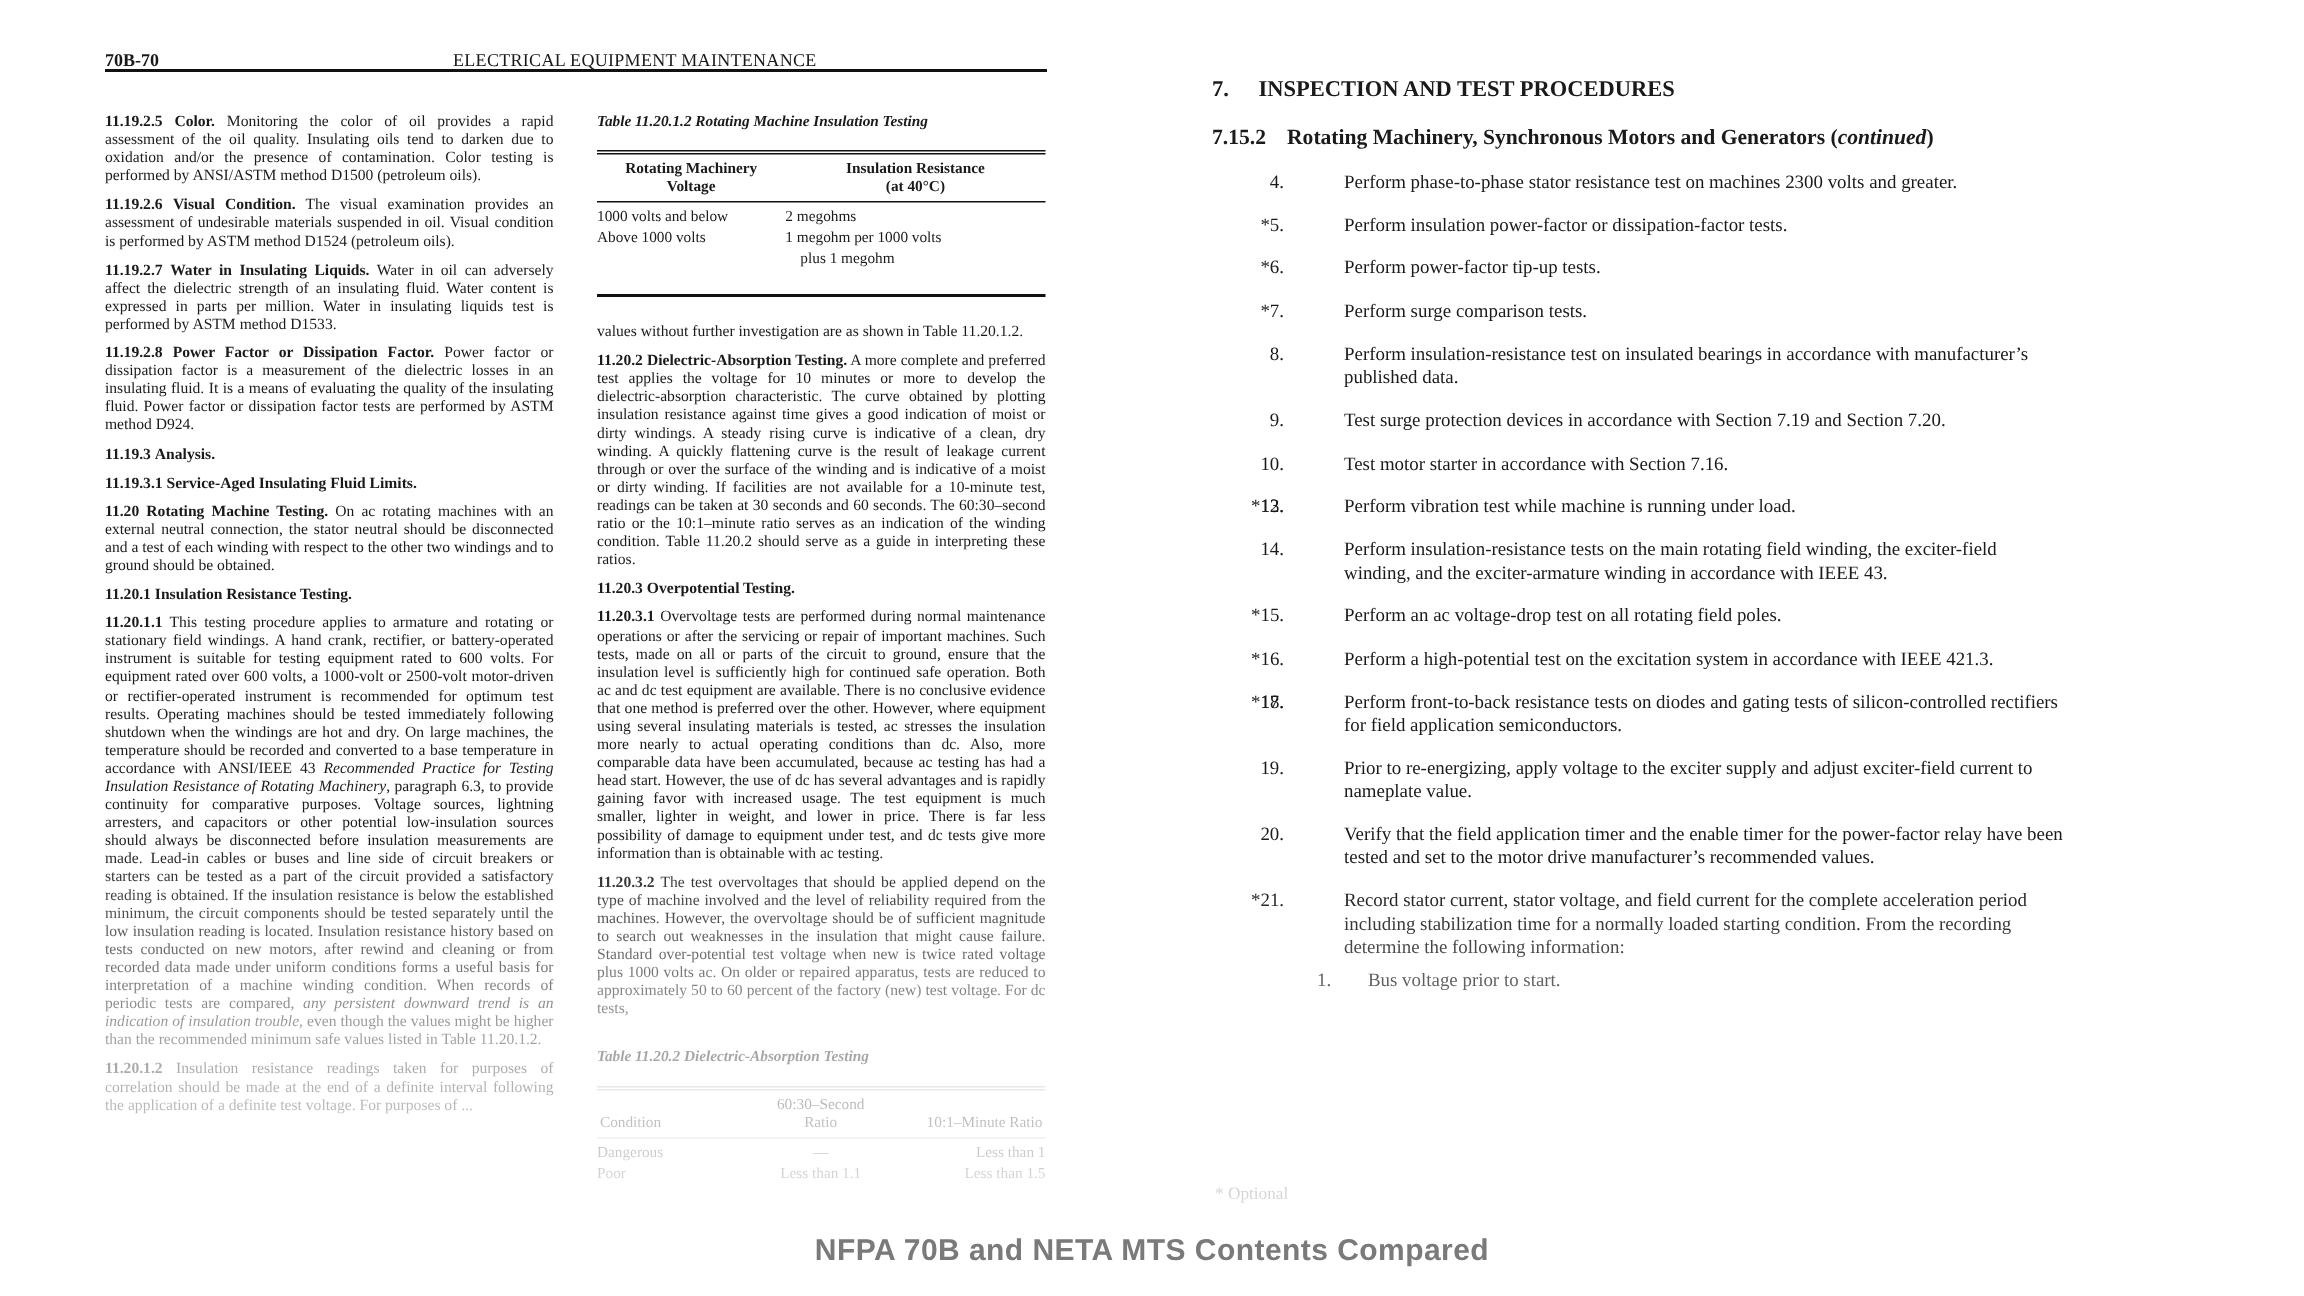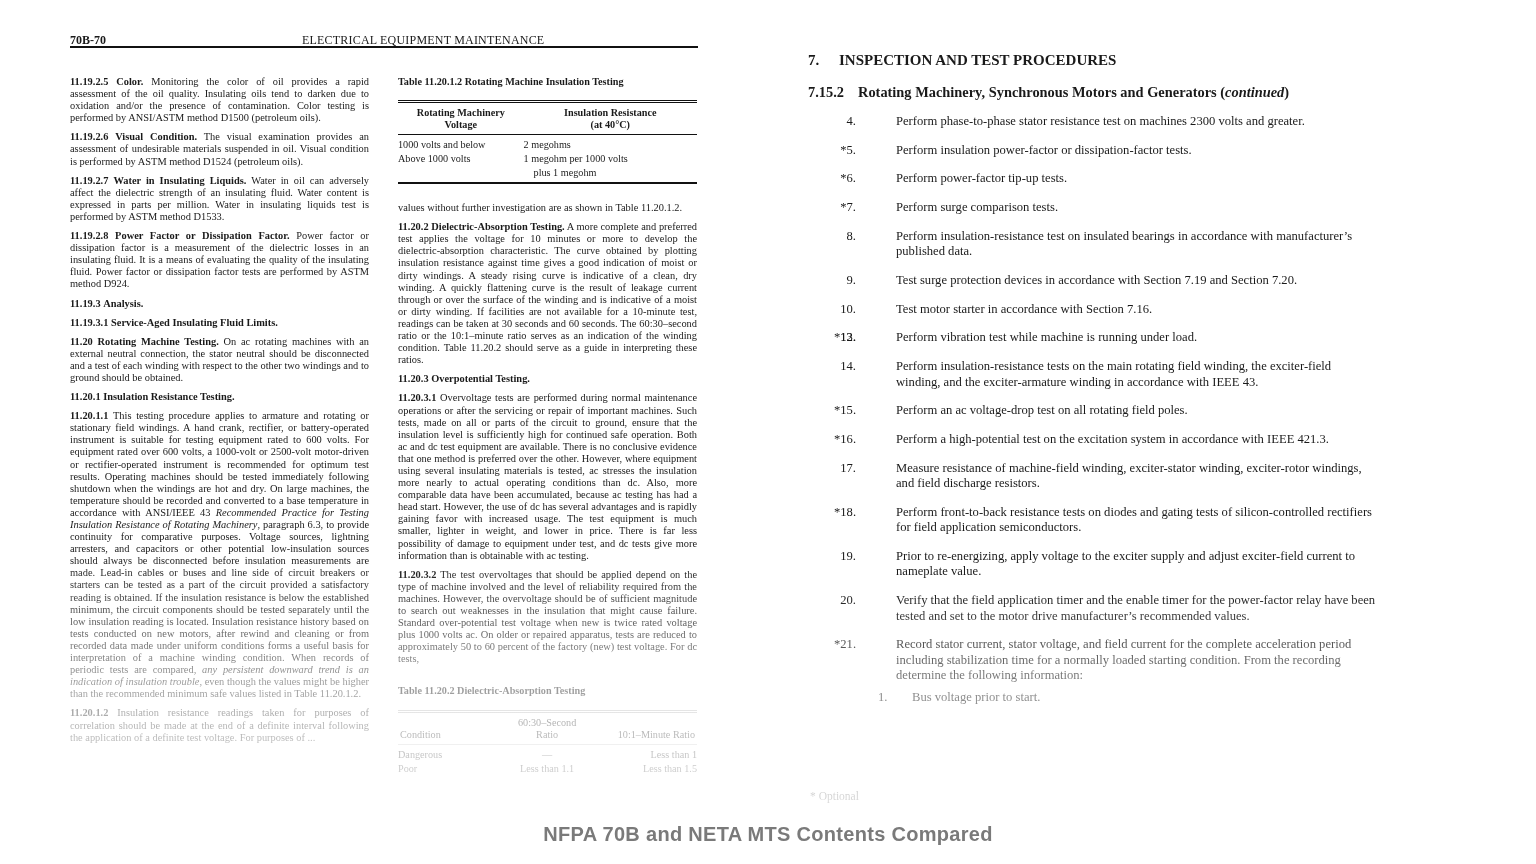--- a/index.html
+++ b/index.html
@@ -11,26 +11,26 @@
   .running-head .pg { position:absolute; left:0; top:1px; font-weight:bold; }
   .running-head .ttl { position:absolute; left:232px; top:1px; letter-spacing:0.2px; }
 
   .col { position:absolute; top:46px; width:299px; font-size:10.4px; line-height:12.1px; text-align:justify; }
   .col.c1 { left:0; }
   .col.c2 { left:328px; }
   .col p { margin:0 0 7px 0; hyphens:auto; }
   .col .b { font-weight:bold; }
   .col .i { font-style:italic; }
 
-  .tbl-title { font-weight:bold; font-size:10.2px; margin:0 0 12px 0; }
+  .tbl-title { font-weight:bold; font-size:10.2px; margin:0 0 12px 0;font-style:italic; }
   table.doc { width:299px; border-collapse:collapse; font-size:10.2px; line-height:12px; }
   table.doc thead th { font-weight:bold; text-align:center; padding:4px 2px 3px; border-top:3px double #111; border-bottom:1px solid #111; vertical-align:bottom; }
   table.doc tbody td { padding:1px 0; vertical-align:top; }
   table.doc tbody tr:first-child td { padding-top:4px; }
-  table.doc tbody tr:last-child td { border-bottom:2px solid #111; padding-bottom:3px; }
+  table.doc tbody tr:last-child td { border-bottom:2px solid #111; padding-bottom:17px; }
   .indent { padding-left:10px; display:inline-block; }
 
   table.doc.faded th { font-weight:normal; border-top:3px double #bbb; border-bottom:1px solid #ccc; }
   table.doc.faded tbody tr:last-child td { border-bottom:none; }
 
   
   .fade-left { position:absolute; left:60px; top:560px; width:660px; height:270px; background:linear-gradient(to bottom, rgba(255,255,255,0) 0%, rgba(255,255,255,0.55) 45%, rgba(255,255,255,0.93) 100%); pointer-events:none; }
 
   
   .right-page { position:absolute; left:808px; top:50px; width:570px; height:760px; font-family:"Liberation Serif", serif; }
@@ -180,21 +180,20 @@
     <div class="item">
         <span class="n">*15.</span>
         <span class="t">Perform an ac voltage-drop test on all rotating field poles.</span>
       </div>
     <div class="item">
         <span class="n">*16.</span>
         <span class="t">Perform a high-potential test on the excitation system in accordance with IEEE 421.3.</span>
       </div>
     <div class="item">
         <span class="n">17.</span>
-        <span class="t">Measure resistance of machine-field winding, exciter-stator winding, exciter-rotor windings, and field discharge resistors.</span>
       </div>
     <div class="item">
         <span class="n">*18.</span>
         <span class="t">Perform front-to-back resistance tests on diodes and gating tests of silicon-controlled rectifiers for field application semiconductors.</span>
       </div>
     <div class="item">
         <span class="n">19.</span>
         <span class="t">Prior to re-energizing, apply voltage to the exciter supply and adjust exciter-field current to nameplate value.</span>
       </div>
     <div class="item">

